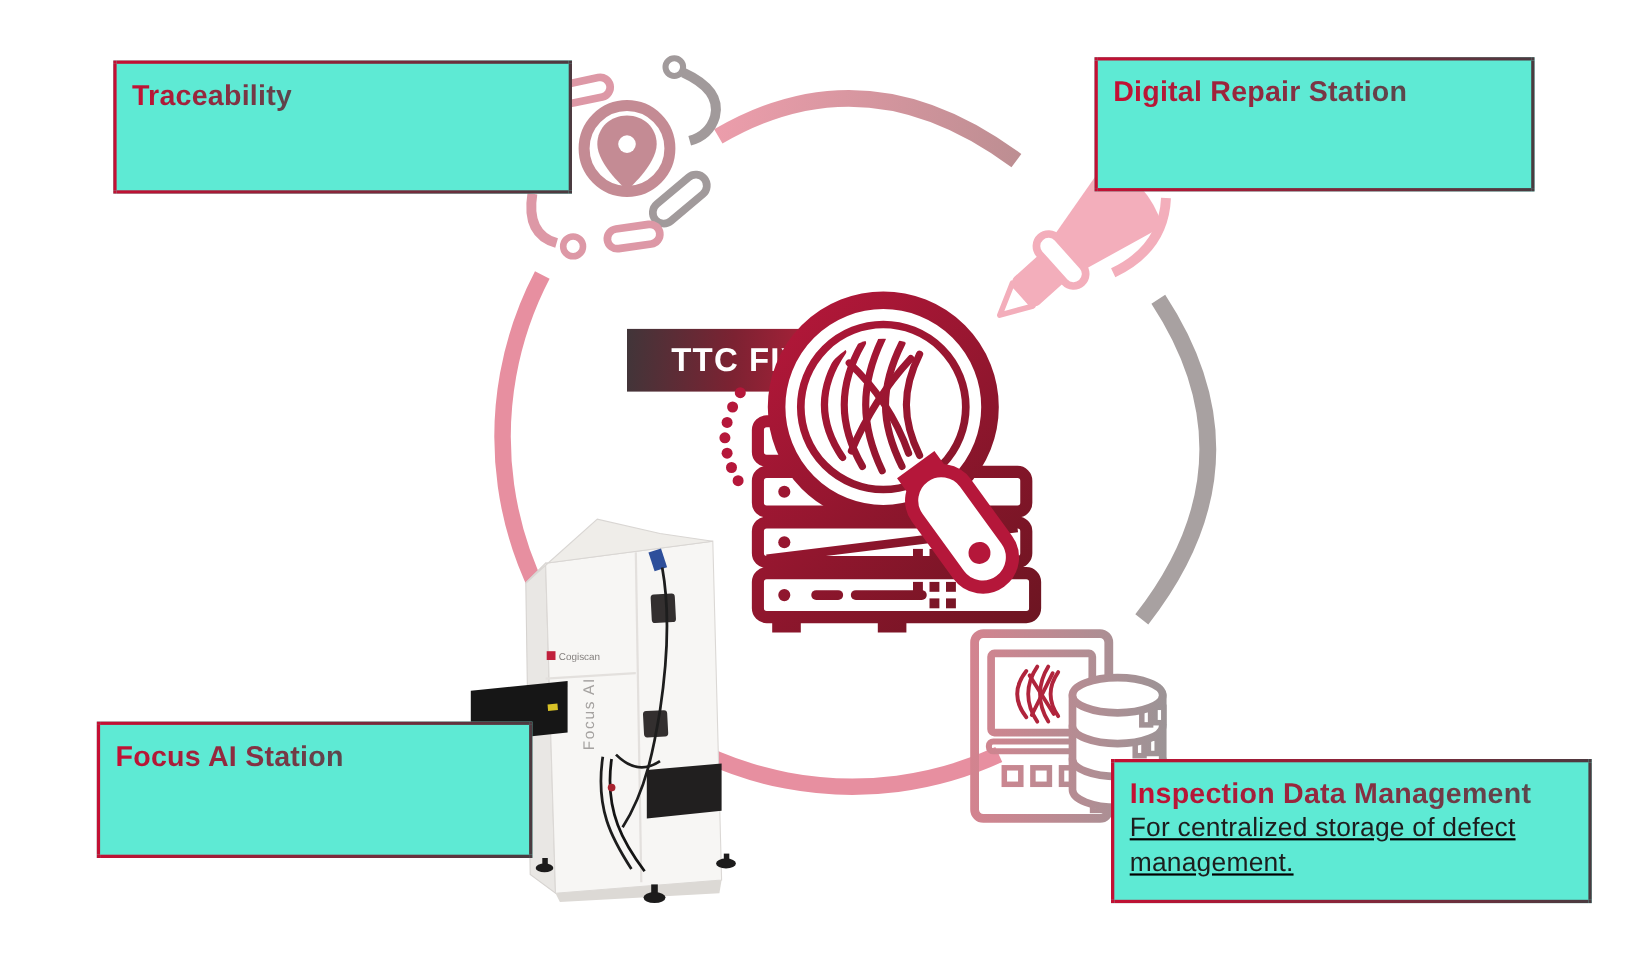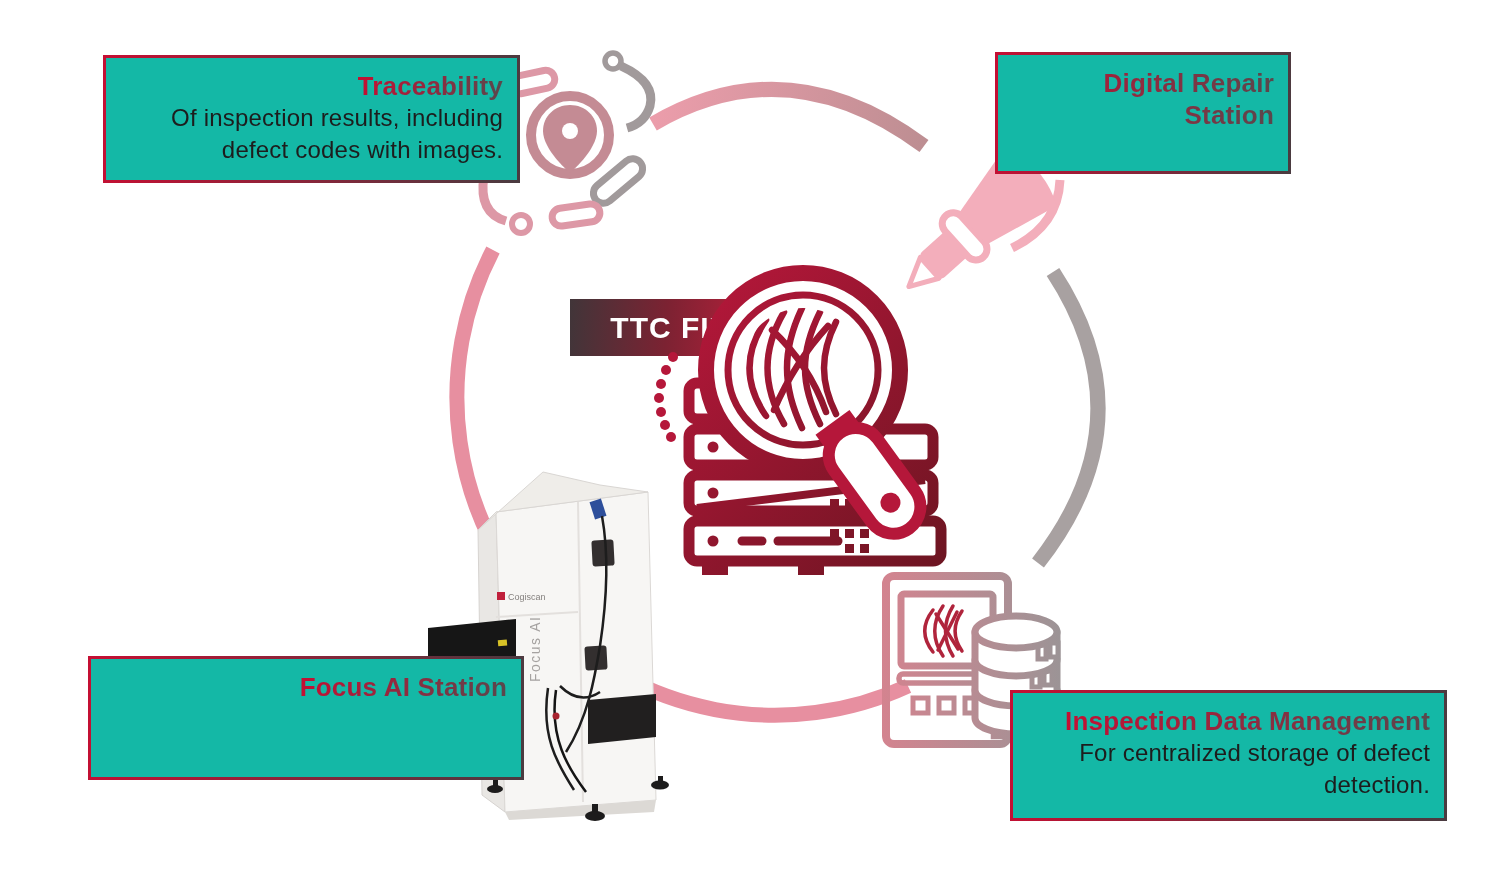--- a/index.html
+++ b/index.html
@@ -5,35 +5,35 @@
   html,body{margin:0;padding:0;background:#fff;}
   .stage{position:relative;width:1500px;height:871px;background:#ffffff;overflow:hidden;
          font-family:"Liberation Sans",sans-serif;}
   .layer{position:absolute;left:0;top:0;}
   #bg-art{z-index:1;}
   .banner{position:absolute;left:570px;top:299px;width:201px;height:57px;z-index:2;
           background:linear-gradient(93deg,#413539 0%,#7c2232 48%,#c0203c 100%);
           display:flex;align-items:center;justify-content:center;
           color:#ffffff;font-weight:bold;font-size:30px;letter-spacing:1px;}
   #center-art{z-index:3;}
-  .callout{position:absolute;z-index:4;background:#14b8a6;box-sizing:border-box;
+  .callout{position:absolute;z-index:4;background:#5eead4;box-sizing:border-box;
            border:3px solid #a2182f;
            border-image:linear-gradient(95deg,#c50f33 0%,#4a3b40 100%) 1;
-           padding:12px 14px 14px 14px;text-align:right;}
+           padding:12px 14px 14px 14px;}
   .callout-title{font-size:26px;font-weight:bold;line-height:32px;display:inline-block;
                  color:#a2182f;letter-spacing:.2px;}
   @supports ((-webkit-background-clip:text) or (background-clip:text)){
     .callout-title{background:linear-gradient(90deg,#c50f33 0%,#5a474c 100%);
                    -webkit-background-clip:text;background-clip:text;color:transparent;}
   }
   .callout-body{font-size:24px;line-height:32px;color:#1d1d1d;letter-spacing:.2px;}
   #callout-1{left:103px;top:55px;width:417px;min-height:121px;}
-  #callout-2{left:995px;top:52px;width:296px;min-height:122px;}
-  #callout-3{left:88px;top:656px;width:436px;min-height:124px;}
-  #callout-4{left:1010px;top:690px;width:437px;min-height:131px;}
+  #callout-2{left:995px;top:52px;width:400px;min-height:122px;}
+  #callout-3{left:88px;top:656px;width:396px;min-height:124px;}
+  #callout-4{left:1010px;top:690px;width:437px;min-height:131px;text-decoration:underline;}
 </style>
 </head>
 <body>
 
 <div class="stage">
 
   <svg id="bg-art" class="layer" width="1500" height="871" viewBox="0 0 1500 871">
     <defs>
       <linearGradient id="topArcGrad" x1="653" y1="100" x2="924" y2="150" gradientUnits="userSpaceOnUse">
         <stop offset="0" stop-color="#ec9dab"></stop>
@@ -217,26 +217,25 @@
       </g>
       <g transform="translate(874,480) rotate(-36)">
         <rect x="-27" y="-58" width="54" height="118" rx="27" fill="#fff" stroke="url(#crimGrad)" stroke-width="12"></rect>
         <circle cx="0" cy="28" r="10" fill="url(#crimGrad)"></circle>
       </g>
     </g>
   </svg>
 
   <div class="callout" id="callout-1">
     <div class="callout-title">Traceability</div>
-    <div class="callout-body">Of inspection results, including defect codes with images.</div>
   </div>
   <div class="callout" id="callout-2">
     <div class="callout-title">Digital Repair Station</div>
   </div>
   <div class="callout" id="callout-3">
     <div class="callout-title">Focus AI Station</div>
   </div>
   <div class="callout" id="callout-4">
     <div class="callout-title">Inspection Data Management</div>
-    <div class="callout-body">For centralized storage of defect detection.</div>
+    <div class="callout-body">For centralized storage of defect management.</div>
   </div>
 
 </div>
 
 </body></html>

